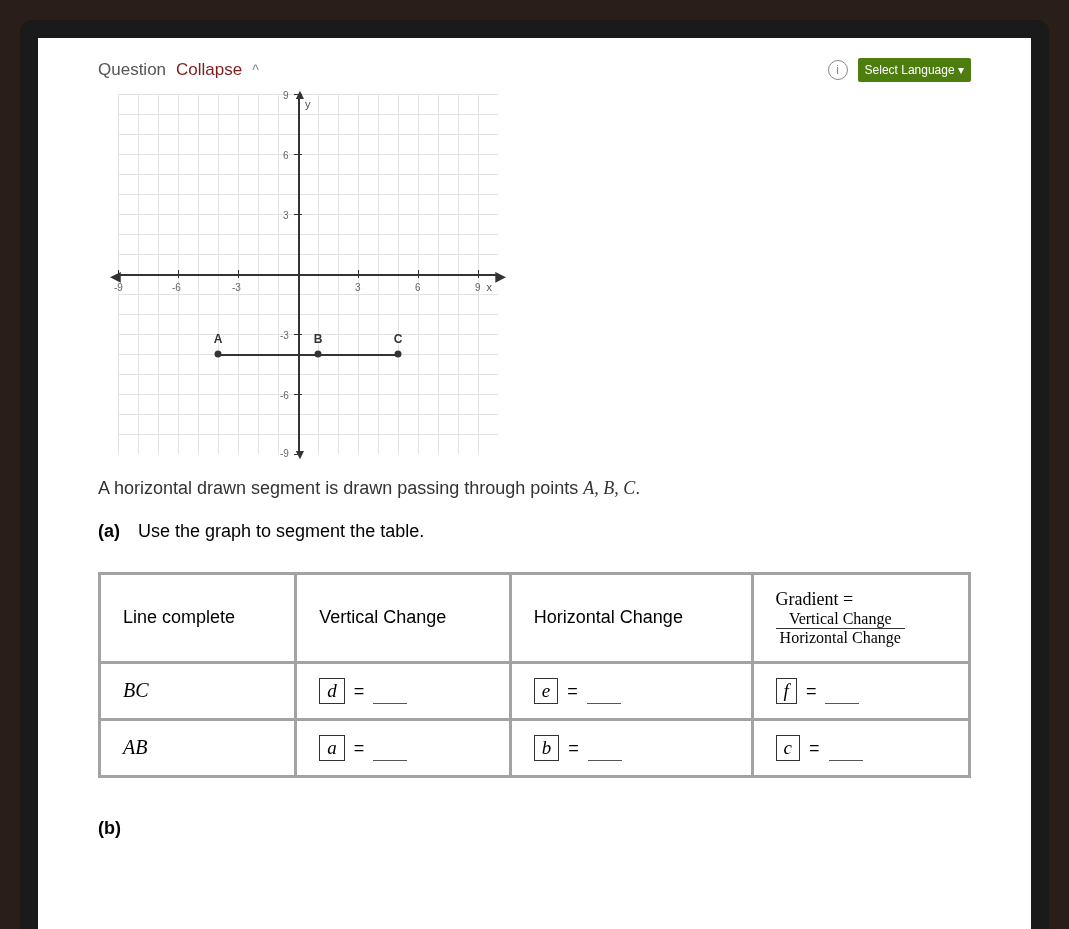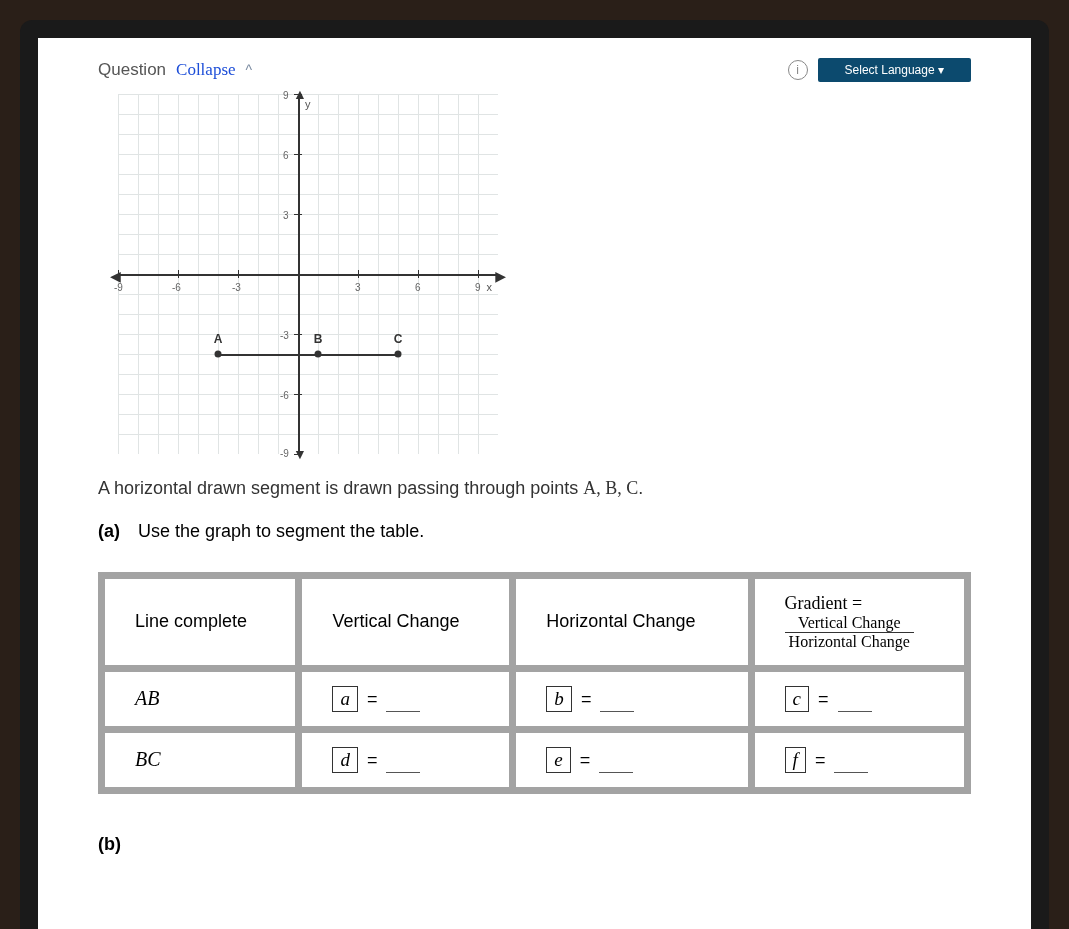--- a/index.html
+++ b/index.html
@@ -29,30 +29,30 @@
     align-items: center;
     margin-bottom: 12px;
   }
   .collapse-row {
     display: flex;
     align-items: center;
     gap: 10px;
     color: #555;
     font-size: 17px;
   }
-  .collapse-link { color: #1d4ed8; cursor: pointer; font-family: Liberation Serif, serif; }
+  .collapse-link { color: #7f1d1d; cursor: pointer; }
   .caret-up { color: #7a8aa0; font-size: 14px; }
   .right-controls { display: flex; align-items: center; gap: 10px; }
   .info-icon {
     width: 20px; height: 20px; border: 1.5px solid #888; border-radius: 50%;
     display: inline-flex; align-items: center; justify-content: center;
     font-size: 12px; color: #888;
   }
   .lang-btn {
-    background: #0c4a6e; color: #fff; border: none; padding: 5px 27px;
+    background: #4d7c0f; color: #fff; border: none; padding: 5px 7px;
     font-size: 12px; border-radius: 2px; cursor: pointer;
   }
 
   .graph-box {
     position: relative;
     width: 380px; height: 360px;
     margin: 0 0 20px 20px;
   }
   .grid-bg {
     position: absolute; inset: 0;
@@ -74,31 +74,31 @@
   .tick.v { width: 1px; height: 8px; top: 176px; }
   .tick.h { height: 1px; width: 8px; left: 176px; }
   .ticklabel { position: absolute; font-size: 10px; color: #666; }
   .point { position: absolute; width: 7px; height: 7px; background: #333; border-radius: 50%; transform: translate(-50%, -50%); }
   .point-label { position: absolute; font-size: 12px; color: #333; font-weight: bold; transform: translate(-50%, -140%); }
   .segment { position: absolute; height: 1.5px; background: #333; }
 
   .body-text { font-size: 18px; color: #333; margin: 18px 0; line-height: 1.6; }
   .part-row { display: flex; gap: 18px; font-size: 18px; margin: 18px 0 30px 0; }
   .part-label { font-weight: bold; }
-  .math-it { font-family: 'Times New Roman', serif; }
+  .math-it { font-style: italic; font-family: 'Times New Roman', serif; }
 
   table.qtable {
     border-collapse: collapse;
     width: 100%;
     margin-top: 10px;
     font-size: 18px;
   }
   table.qtable th, table.qtable td {
-    border: 7px solid #a3a3a3;
-    padding: 14px 30px;
+    border: 3px solid #a3a3a3;
+    padding: 14px 22px;
     text-align: left;
     vertical-align: middle;
   }
   table.qtable th { font-weight: normal; }
   .grad-head { font-family: 'Times New Roman', serif; }
   .grad-head .frac {
     display: inline-block; text-align: center; font-size: 16px; vertical-align: middle;
   }
   .grad-head .frac .num { display: block; border-bottom: 1px solid #333; padding: 0 4px; }
   .grad-head .frac .den { display: block; padding: 0 4px; }
@@ -193,51 +193,51 @@
         <th>Horizontal Change</th>
         <th class="grad-head">
           <span>Gradient =</span><br>
           <span class="frac">
             <span class="num">Vertical Change</span>
             <span class="den">Horizontal Change</span>
           </span>
         </th>
       </tr>
       <tr>
-        <td class="rowlabel">AB</td>
-        <td>
-          <span class="boxvar">a</span>
-          <span>=</span>
-          <span class="eqblank"></span>
-        </td>
-        <td>
-          <span class="boxvar">b</span>
-          <span>=</span>
-          <span class="eqblank"></span>
-        </td>
-        <td>
-          <span class="boxvar">c</span>
+        <td class="rowlabel">BC</td>
+        <td>
+          <span class="boxvar">d</span>
+          <span>=</span>
+          <span class="eqblank"></span>
+        </td>
+        <td>
+          <span class="boxvar">e</span>
+          <span>=</span>
+          <span class="eqblank"></span>
+        </td>
+        <td>
+          <span class="boxvar">f</span>
           <span>=</span>
           <span class="eqblank"></span>
         </td>
       </tr>
       <tr>
-        <td class="rowlabel">BC</td>
-        <td>
-          <span class="boxvar">d</span>
-          <span>=</span>
-          <span class="eqblank"></span>
-        </td>
-        <td>
-          <span class="boxvar">e</span>
-          <span>=</span>
-          <span class="eqblank"></span>
-        </td>
-        <td>
-          <span class="boxvar">f</span>
+        <td class="rowlabel">AB</td>
+        <td>
+          <span class="boxvar">a</span>
+          <span>=</span>
+          <span class="eqblank"></span>
+        </td>
+        <td>
+          <span class="boxvar">b</span>
+          <span>=</span>
+          <span class="eqblank"></span>
+        </td>
+        <td>
+          <span class="boxvar">c</span>
           <span>=</span>
           <span class="eqblank"></span>
         </td>
       </tr>
     </tbody>
       </table>
 
     <div class="part-row" style="margin-top:40px;">
       <span class="part-label">(b)</span>
     </div>

